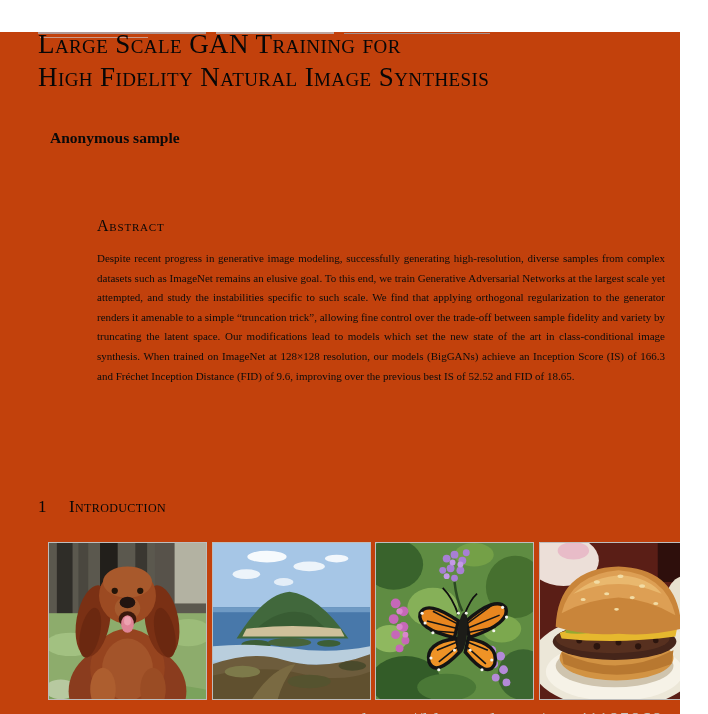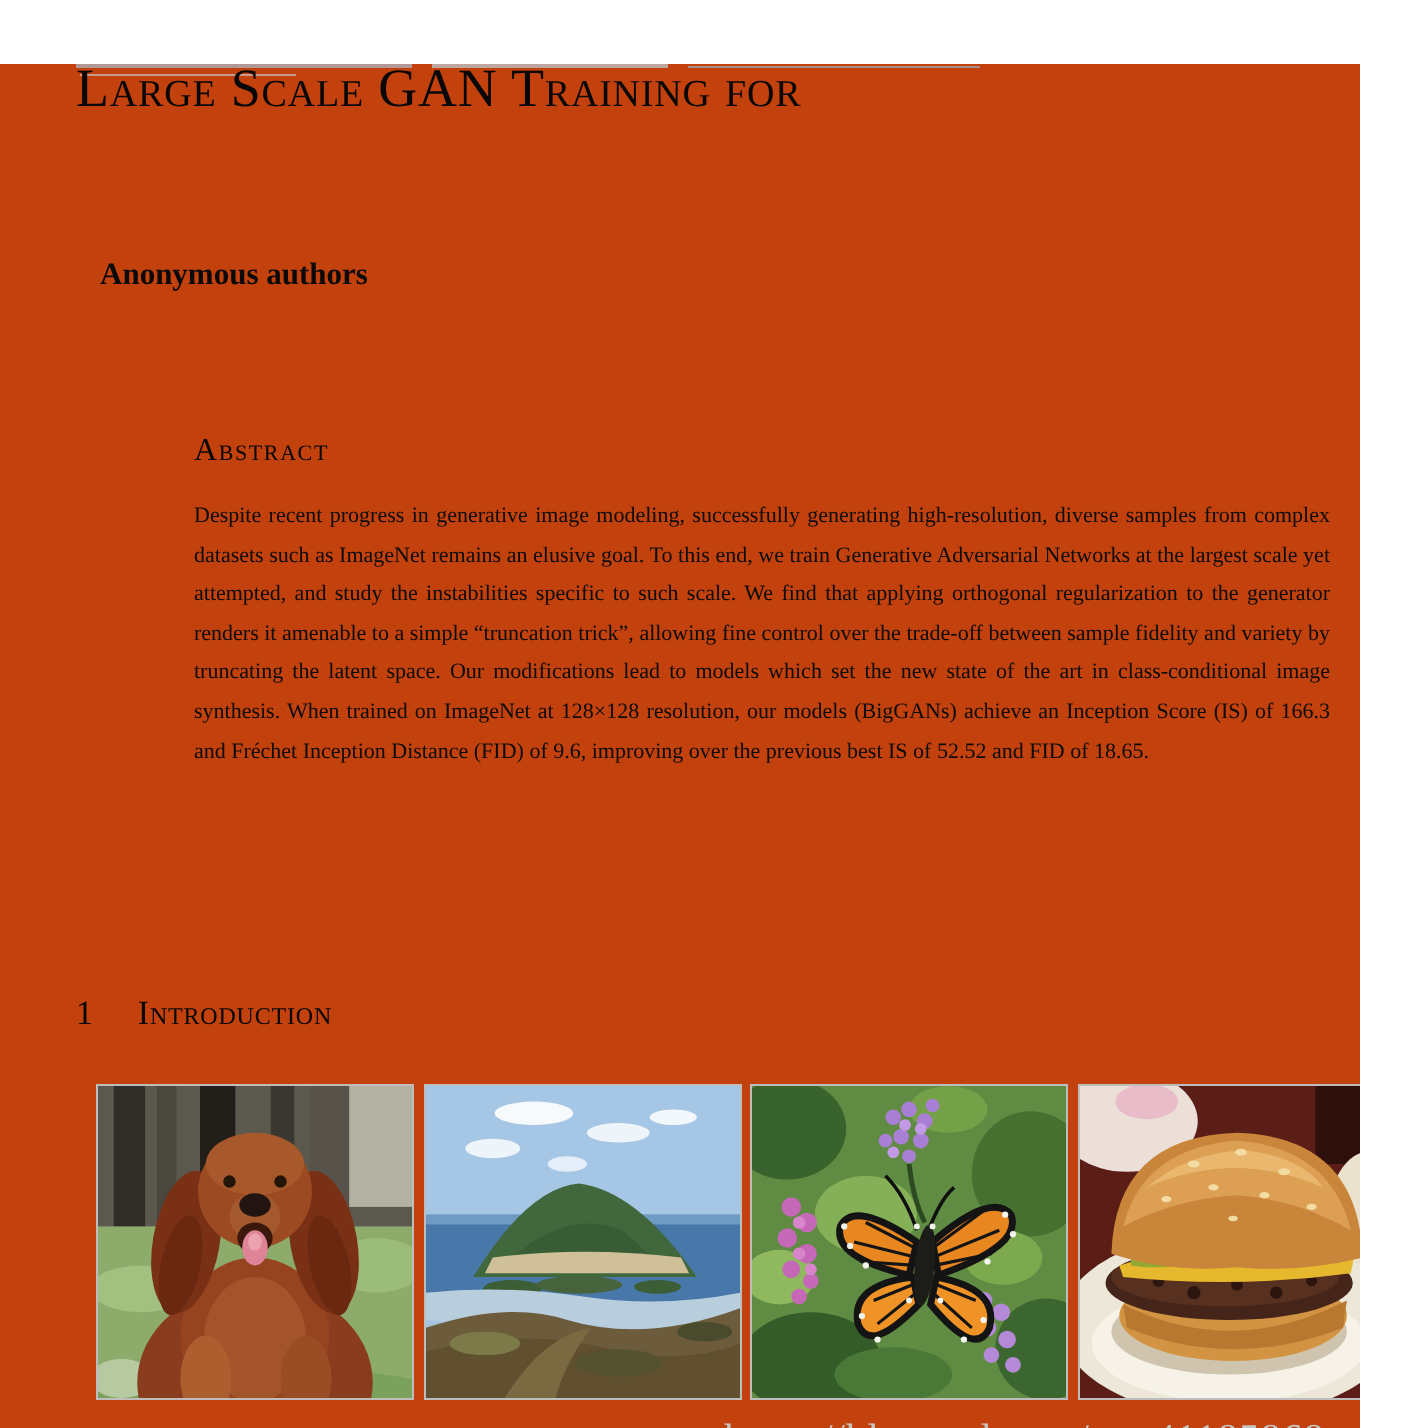--- a/index.html
+++ b/index.html
@@ -88,22 +88,23 @@
 <body>
 
 <div class="page">
 
   <div class="artifact a1"></div>
   <div class="artifact a2"></div>
   <div class="artifact a3"></div>
   <div class="artifact a4"></div>
 
   <div class="title l1">Large Scale GAN Training for</div>
-
-  <div class="authors">Anonymous authors</div>
+  <div class="title l2">High Fidelity Natural Image Synthesis</div>
+
+  <div class="authors">Anonymous sample</div>
 
   <div class="abs-head">Abstract</div>
   <p class="abs-body">Despite recent progress in generative image modeling, successfully generating high-resolution, diverse samples from complex datasets such as ImageNet remains an elusive goal.  To this end, we train Generative Adversarial Networks at the largest scale yet attempted, and study the instabilities specific to such scale.  We find that applying orthogonal regularization to the generator renders it amenable to a simple “truncation trick”, allowing fine control over the trade-off between sample fidelity and variety by truncating the latent space. Our modifications lead to models which set the new state of the art in class-conditional image synthesis.  When trained on ImageNet at 128×128 resolution, our models (BigGANs) achieve an Inception Score (IS) of 166.3 and Fréchet Inception Distance (FID) of 9.6, improving over the previous best IS of 52.52 and FID of 18.65.</p>
 
   <div class="sec-head">
     <span class="sec-num">1</span><span class="sec-title">Introduction</span>
   </div>
 
   <div class="fig-row">
 

